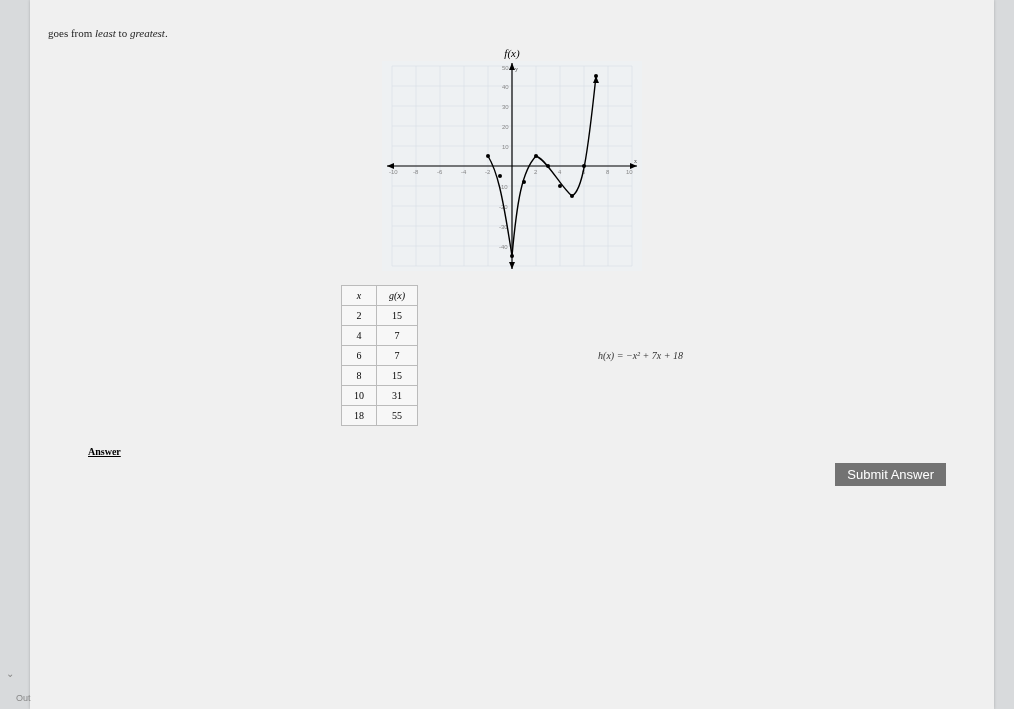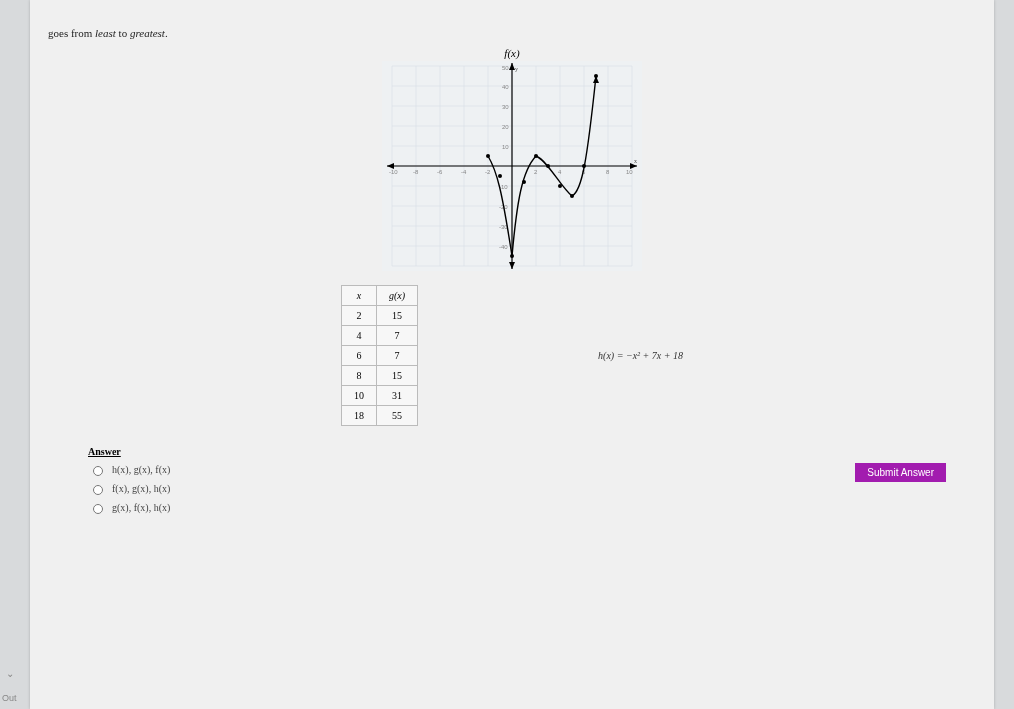--- a/index.html
+++ b/index.html
@@ -58,37 +58,37 @@
     font-size:10px;
     position:relative;
   }
   .opt-col { display:flex; flex-direction:column; gap:6px; }
   .opt { display:flex; align-items:center; gap:6px; color:#444; }
   .opt input { width:10px; height:10px; }
   .submit-btn {
     position:absolute;
     right: 30px;
     top: 0px;
-    background:#a21caf;
+    background:#737373;
     color:#fff;
-    font-size:10px;
+    font-size:13px;
     padding:4px 12px;
     border:none;
     font-family: Arial, sans-serif;
   }
   .caret {
     position:absolute;
     left:6px;
     bottom:30px;
     font-size:10px;
     color:#888;
   }
   .out-label {
     position:absolute;
-    left:2px;
+    left:16px;
     bottom:6px;
     font-size:9px;
     color:#888;
     font-family: Arial,sans-serif;
   }
 </style>
 </head>
 <body>
 
 <div class="page">
@@ -213,33 +213,19 @@
             <td>55</td>
           </tr>
     </tbody>
       </table>
     <div class="hx">h(x) = −x² + 7x + 18</div>
   </div>
 
   <div class="answer-label">Answer</div>
 
   <div class="options-row">
-    <div class="opt-col">
-      <label class="opt">
-        <input type="radio" name="ans" style="">
-        <span>h(x), g(x), f(x)</span>
-      </label>
-      <label class="opt">
-        <input type="radio" name="ans" style="">
-        <span>f(x), g(x), h(x)</span>
-      </label>
-      <label class="opt">
-        <input type="radio" name="ans" style="">
-        <span>g(x), f(x), h(x)</span>
-      </label>
-    </div>
     <button class="submit-btn">Submit Answer</button>
   </div>
 
 </div>
 
 <div class="caret">⌄</div>
 <div class="out-label">Out</div>
 
 </body></html>

